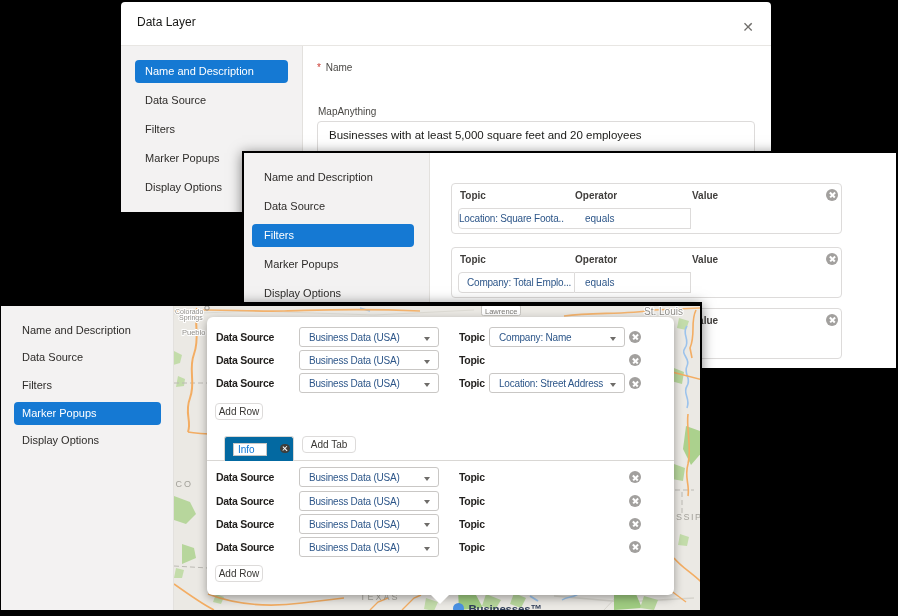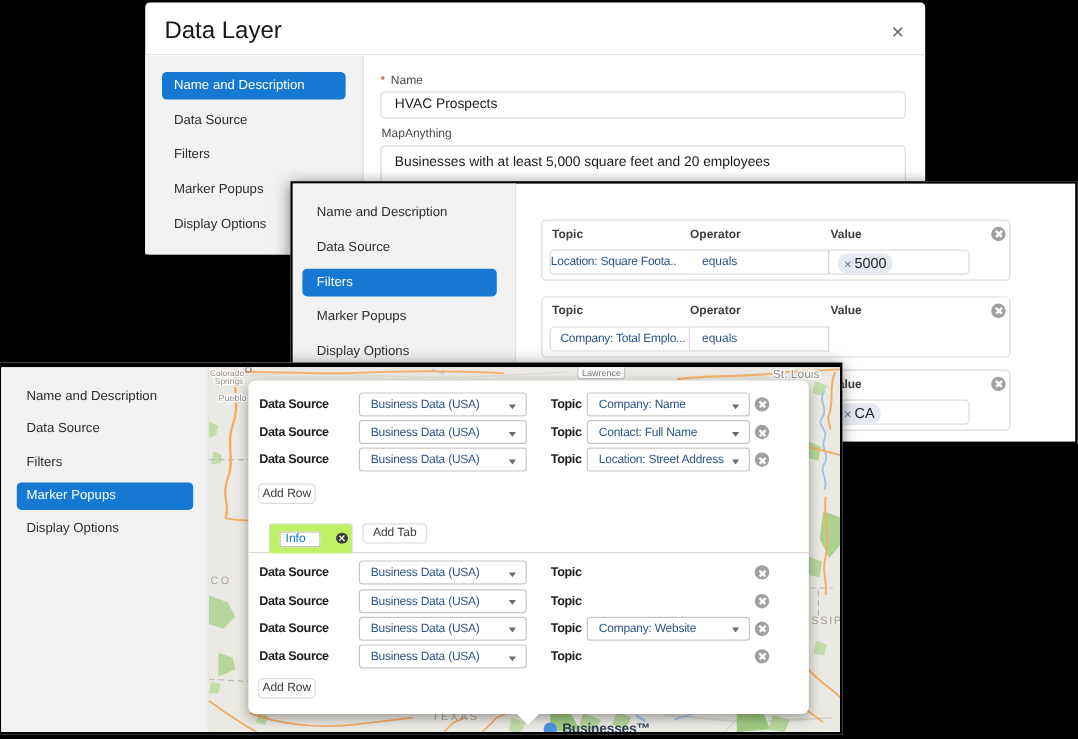--- a/index.html
+++ b/index.html
@@ -31,33 +31,32 @@
 .sel2{position:absolute;height:20px;background:#fff;border:1px solid #c9c7c5;border-radius:3px;
   font-size:10px;line-height:19px;color:#2d5689;padding-left:9px;box-sizing:border-box;letter-spacing:-0.2px;white-space:nowrap;overflow:hidden;}
 .car{position:absolute;right:8px;top:8.5px;width:0;height:0;border-left:3.5px solid transparent;
   border-right:3.5px solid transparent;border-top:4px solid #6e6c69;}
 .mtext{fill:#908e89;font-family:"Liberation Sans",sans-serif;paint-order:stroke;stroke:#ffffff;stroke-width:2px;}
 </style>
 </head>
 <body>
 
 <div class="dlg" style="left:121px;top:2px;width:650px;height:210px;">
-  <div class="abs" style="left:16px;top:13px;font-size:20px;color:#181816;">Data Layer</div>
+  <div class="abs" style="left:16px;top:13px;font-size:12px;color:#181816;">Data Layer</div>
   <div class="abs" style="right:17px;top:17px;font-size:14px;color:#706e6b;">✕</div>
   <div class="abs" style="left:0;top:43px;right:0;height:1px;background:#e8e6e3;"></div>
   <div class="side" style="top:44px;width:181px;"></div>
   <div class="nav" style="left:14px;top:58px;width:153px;">
     <div class="it sel">Name and Description</div>
     <div class="it">Data Source</div>
     <div class="it">Filters</div>
     <div class="it">Marker Popups</div>
     <div class="it">Display Options</div>
   </div>
   <div class="lbl" style="left:196px;top:60px;"><span style="color:#cb3a31;">*</span> <span style="margin-left:2px;">Name</span></div>
-  <div class="inp" style="left:196px;top:73.5px;width:438px;height:23px;line-height:21px;padding-left:11px;font-size:11.5px;">HVAC Prospects</div>
   <div class="lbl" style="left:197px;top:104px;">MapAnything</div>
   <div class="inp" style="left:196px;top:119px;width:438px;height:72px;line-height:27px;padding-left:11px;font-size:11.5px;">Businesses with at least 5,000 square feet and 20 employees</div>
 </div>
 
 <div class="dlg" style="left:242px;top:151px;width:652px;height:215px;border:2px solid #000;border-radius:0;">
   <div class="side" style="top:0px;width:185px;"></div>
   <div class="nav" style="left:8px;top:13px;width:162px;">
     <div class="it" style="padding-left:12px;">Name and Description</div>
     <div class="it" style="padding-left:12px;">Data Source</div>
     <div class="it sel" style="padding-left:12px;">Filters</div>
@@ -65,40 +64,38 @@
     <div class="it" style="padding-left:12px;">Display Options</div>
   </div>
 
   <div class="fbox" style="top:30px;">
     <div class="hl" style="left:8px;">Topic</div>
     <div class="hl" style="left:123px;">Operator</div>
     <div class="hl" style="left:240px;">Value</div>
     <div class="cx" style="left:374px;top:5px;"></div>
     <div class="inp blu" style="left:6px;top:24px;width:137px;height:21px;line-height:19px;padding-left:0;border-radius:4px 0 0 4px;font-size:10px;letter-spacing:-0.2px;white-space:nowrap;overflow:hidden;">Location: Square Foota..</div>
     <div class="inp blu" style="left:123px;top:24px;width:116px;height:21px;line-height:19px;padding-left:10px;border-radius:0;border-left:none;font-size:10px;">equals</div>
-    <div class="inp" style="left:238px;top:24px;width:118px;height:21px;"><span class="pill"><span class="x">✕</span>5000</span></div>
   </div>
 
   <div class="fbox" style="top:93.5px;">
     <div class="hl" style="left:8px;">Topic</div>
     <div class="hl" style="left:123px;">Operator</div>
     <div class="hl" style="left:240px;">Value</div>
     <div class="cx" style="left:374px;top:5px;"></div>
     <div class="inp blu" style="left:6px;top:24px;width:117px;height:21px;line-height:19px;padding-left:8px;border-radius:4px 0 0 4px;font-size:10px;letter-spacing:-0.2px;white-space:nowrap;overflow:hidden;">Company: Total Emplo...</div>
     <div class="inp blu" style="left:123px;top:24px;width:116px;height:21px;line-height:19px;padding-left:10px;border-radius:0;border-left:none;font-size:10px;">equals</div>
   </div>
 
   <div class="fbox" style="top:155px;">
     <div class="hl" style="left:8px;">Topic</div>
     <div class="hl" style="left:123px;">Operator</div>
     <div class="hl" style="left:240px;">Value</div>
     <div class="cx" style="left:374px;top:5px;"></div>
     <div class="inp blu" style="left:6px;top:24px;width:117px;height:21px;line-height:19px;padding-left:8px;border-radius:4px 0 0 4px;font-size:10px;letter-spacing:-0.2px;white-space:nowrap;overflow:hidden;">Location: State</div>
     <div class="inp blu" style="left:123px;top:24px;width:116px;height:21px;line-height:19px;padding-left:10px;border-radius:0;border-left:none;font-size:10px;">equals</div>
-    <div class="inp" style="left:238px;top:24px;width:118px;height:21px;"><span class="pill"><span class="x">✕</span>CA</span></div>
   </div>
 </div>
 
 <div class="dlg" style="left:0px;top:301.5px;width:699px;height:304.5px;overflow:hidden;border-radius:0;border:solid #000;border-width:4px 2px 2px 1px;">
   <div class="side" style="top:0px;width:172px;"></div>
   <div class="nav" style="left:13px;top:13px;width:147px;">
     <div class="it" style="margin-bottom:4.7px;padding-left:8px;">Name and Description</div>
     <div class="it" style="margin-bottom:4.7px;padding-left:8px;">Data Source</div>
     <div class="it" style="margin-bottom:4.7px;padding-left:8px;">Filters</div>
     <div class="it sel" style="margin-bottom:4.7px;padding-left:8px;">Marker Popups</div>
@@ -187,34 +184,33 @@
       <span class="rlbl" style="left:9px;">Data Source</span>
       <span class="sel2" style="left:92px;width:140px;">Business Data (USA)<span class="car"></span></span>
       <span class="rlbl" style="left:252px;">Topic</span>
       <span class="sel2" style="left:282px;width:136px;">Company: Name<span class="car"></span></span>
       <span class="cx" style="left:422px;top:4px;"></span>
     </div>
     <div class="row" style="left:0;top:33.8px;width:467px;">
       <span class="rlbl" style="left:9px;">Data Source</span>
       <span class="sel2" style="left:92px;width:140px;">Business Data (USA)<span class="car"></span></span>
       <span class="rlbl" style="left:252px;">Topic</span>
-      <span class="sel2" style="left:282px;width:136px;">Contact: Full Name<span class="car"></span></span>
       <span class="cx" style="left:422px;top:4px;"></span>
     </div>
     <div class="row" style="left:0;top:56.9px;width:467px;">
       <span class="rlbl" style="left:9px;">Data Source</span>
       <span class="sel2" style="left:92px;width:140px;">Business Data (USA)<span class="car"></span></span>
       <span class="rlbl" style="left:252px;">Topic</span>
       <span class="sel2" style="left:282px;width:136px;">Location: Street Address<span class="car"></span></span>
       <span class="cx" style="left:422px;top:4px;"></span>
     </div>
     <div class="btn" style="left:8px;top:86.3px;width:46px;height:15px;line-height:15px;">Add Row</div>
 
     <div class="abs" style="left:0;top:143px;width:467px;height:1px;background:#d9d7d4;"></div>
-    <div class="abs" style="left:17px;top:119px;width:68px;height:24px;background:#bef264;border:1px solid #d9d7d4;border-bottom:none;border-radius:3px 3px 0 0;">
+    <div class="abs" style="left:17px;top:119px;width:68px;height:24px;background:#0369a1;border:1px solid #d9d7d4;border-bottom:none;border-radius:3px 3px 0 0;">
       <span class="abs" style="left:8px;top:6px;width:28px;height:11px;border:1px solid #c9c7c5;background:#fff;font-size:10px;line-height:11px;color:#0d76d6;padding-left:4px;">Info</span>
       <span class="cx" style="left:55px;top:7px;width:9.5px;height:9.5px;background:#3e3e3c;"></span>
     </div>
     <div class="btn" style="left:95px;top:119.5px;width:52px;height:15px;line-height:15px;">Add Tab</div>
 
     <div class="row" style="left:0;top:150.8px;width:467px;">
       <span class="rlbl" style="left:9px;">Data Source</span>
       <span class="sel2" style="left:92px;width:140px;">Business Data (USA)<span class="car"></span></span>
       <span class="rlbl" style="left:252px;">Topic</span>
       <span class="cx" style="left:422px;top:4px;"></span>
@@ -222,21 +218,20 @@
     <div class="row" style="left:0;top:174.1px;width:467px;">
       <span class="rlbl" style="left:9px;">Data Source</span>
       <span class="sel2" style="left:92px;width:140px;">Business Data (USA)<span class="car"></span></span>
       <span class="rlbl" style="left:252px;">Topic</span>
       <span class="cx" style="left:422px;top:4px;"></span>
     </div>
     <div class="row" style="left:0;top:197.4px;width:467px;">
       <span class="rlbl" style="left:9px;">Data Source</span>
       <span class="sel2" style="left:92px;width:140px;">Business Data (USA)<span class="car"></span></span>
       <span class="rlbl" style="left:252px;">Topic</span>
-      <span class="sel2" style="left:282px;width:136px;">Company: Website<span class="car"></span></span>
       <span class="cx" style="left:422px;top:4px;"></span>
     </div>
     <div class="row" style="left:0;top:220.7px;width:467px;">
       <span class="rlbl" style="left:9px;">Data Source</span>
       <span class="sel2" style="left:92px;width:140px;">Business Data (USA)<span class="car"></span></span>
       <span class="rlbl" style="left:252px;">Topic</span>
       <span class="cx" style="left:422px;top:4px;"></span>
     </div>
     <div class="btn" style="left:8px;top:248.6px;width:46px;height:15px;line-height:15px;">Add Row</div>
   </div>

